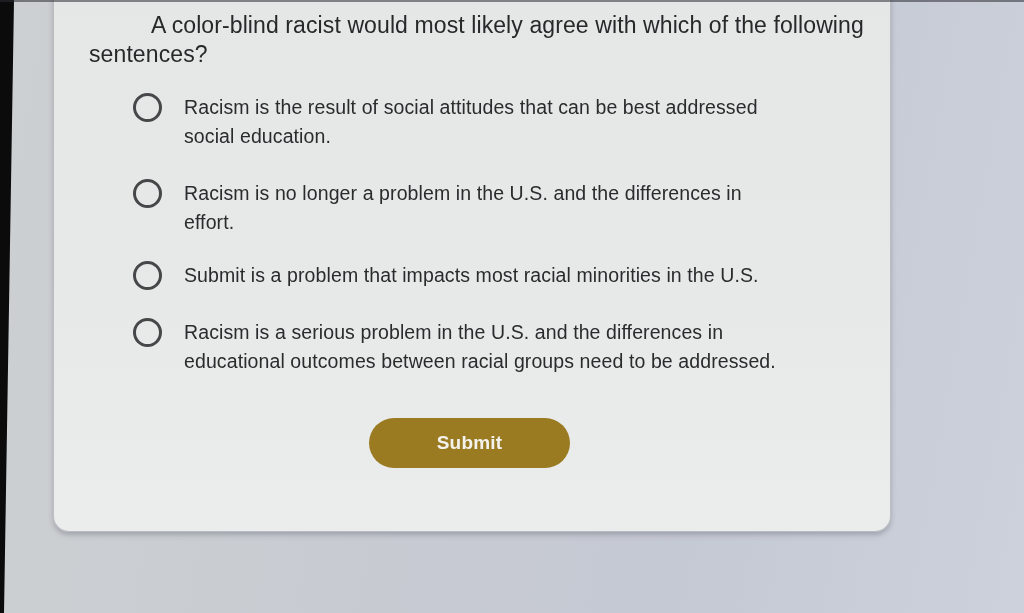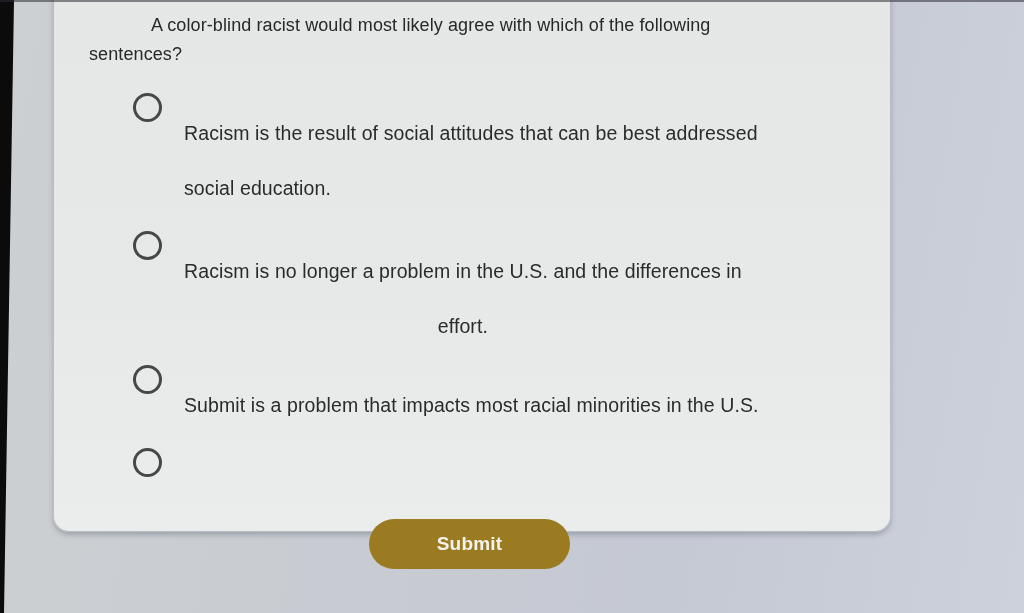--- a/index.html
+++ b/index.html
@@ -40,53 +40,53 @@
     box-sizing: border-box;
     background: linear-gradient(180deg, #e4e7e6 0%, #e7e9e9 55%, #ebedec 100%);
     border: 1px solid rgba(150,154,162,0.55);
     border-radius: 16px;
     box-shadow: 0 3px 5px rgba(110,115,128,0.45);
     padding: 28px 40px 0 35px;
     z-index: 10;
   }
   .question {
     color: #28282a;
-    font-size: 18px;
+    font-size: 23px;
     line-height: 29px;
     letter-spacing: 0.1px;
   }
   .question .line1 { padding-left: 62px; white-space: nowrap; }
   .question .line2 { white-space: nowrap; }
   .options {
     margin-top: 24px;
     margin-left: 44px;
   }
   .option {
     display: flex;
     align-items: flex-start;
     cursor: pointer;
   }
-  .option + .option-gap-28 { margin-top: 28px; text-align: center; }
+  .option + .option-gap-28 { margin-top: 28px; }
   .option + .option-gap-24 { margin-top: 24px; }
   .radio {
     flex: 0 0 auto;
     box-sizing: border-box;
     width: 29px; height: 29px;
     border: 3.2px solid #47474a;
     border-radius: 50%;
     background: transparent;
     margin-right: 22px;
   }
   .option-text {
     color: #2b2b2d;
     font-size: 19.5px;
     line-height: 29px;
     letter-spacing: 0.1px;
   }
-  .option-text div { white-space: nowrap; margin-top: 26px; }
+  .option-text div { white-space: nowrap; }
   .submit-row {
     margin-top: 42px;
     display: flex;
     justify-content: center;
   }
   .submit-btn {
     box-sizing: border-box;
     width: 201px;
     height: 50px;
     border: none;
@@ -133,20 +133,24 @@
 
     <div class="option option-gap-24">
       <div class="radio"></div>
       <div class="option-text">
         <div>Submit is a problem that impacts most racial minorities in the U.S.</div>
       </div>
     </div>
 
     <div class="option option-gap-28">
       <div class="radio"></div>
+      <div class="option-text">
+        <div>Racism is a serious problem in the U.S. and the differences in</div>
+        <div>educational outcomes between racial groups need to be addressed.</div>
+      </div>
     </div>
 
   </div>
 
   <div class="submit-row">
     <button class="submit-btn">Submit</button>
   </div>
 
 </div>
 

